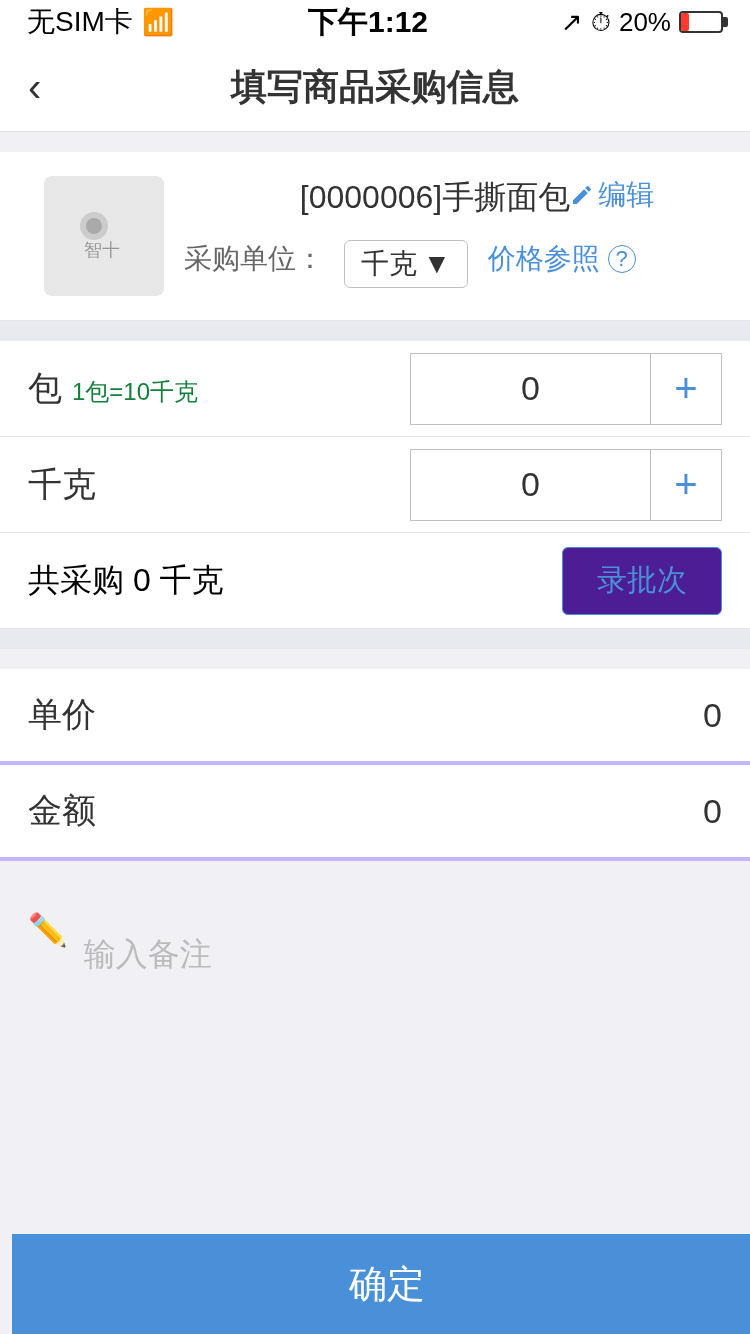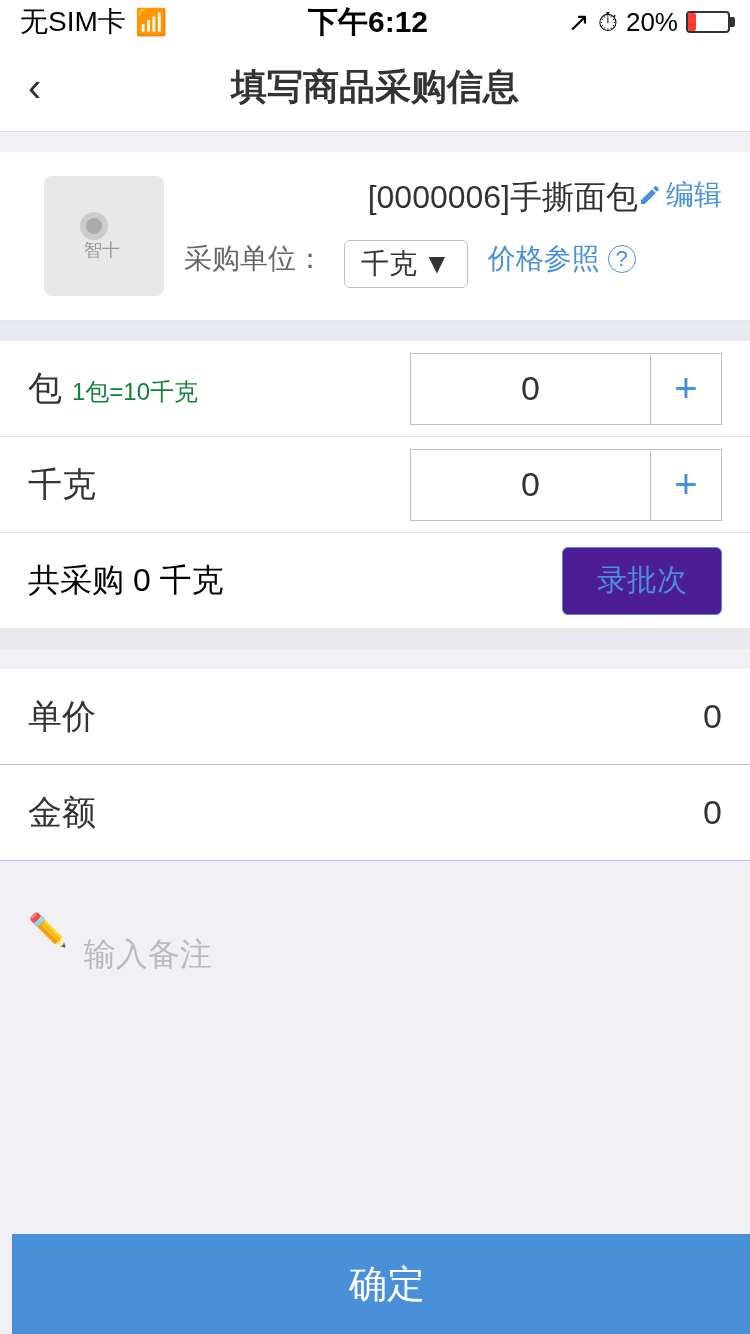--- a/index.html
+++ b/index.html
@@ -13,21 +13,21 @@
     }
 
     
     .status-bar {
       width: 750px;
       height: 44px;
       background: #fff;
       display: flex;
       align-items: center;
       justify-content: space-between;
-      padding: 0 20px;
+      padding: 0 27px;
       font-size: 28px;
       font-weight: 500;
       text-align: center;
     }
     .status-left { display: flex; align-items: center; gap: 10px; }
     .status-center { font-size: 30px; font-weight: 600; }
     .status-right { display: flex; align-items: center; gap: 8px; font-size: 26px; }
     .battery-icon {
       width: 44px; height: 22px;
       border: 2px solid #333;
@@ -99,21 +99,21 @@
       flex-shrink: 0;
       font-size: 36px;
       color: #999;
       margin-left: 16px;
     }
     .product-info {
       flex: 1;
     }
     .product-header {
       display: flex;
-      justify-content: flex-end;
+      justify-content: center;
       align-items: flex-start;
       margin-bottom: 20px;
       margin-left: 48px;
     }
     .product-name {
       font-size: 32px;
       color: #333;
       font-weight: 500;
     }
     .edit-btn {
@@ -243,21 +243,21 @@
     .price-section {
       background: #fff;
       margin-top: 20px;
     }
     .price-row {
       display: flex;
       align-items: center;
       justify-content: space-between;
       padding: 0 28px;
       height: 96px;
-      border-bottom: 1px solid #c4b5fd;
+      border-bottom: 4px solid #c4b5fd;
     }
     .price-label {
       font-size: 34px;
       color: #333;
     }
     .price-value {
       font-size: 34px;
       color: #333;
     }
 
@@ -304,21 +304,21 @@
     .wifi-icon { font-size: 26px; }
   </style>
 </head>
 <body>
 
 <div class="status-bar">
   <div class="status-left">
     <span>无SIM卡</span>
     <span class="wifi-icon">📶</span>
   </div>
-  <div class="status-center">下午6:12</div>
+  <div class="status-center">下午1:12</div>
   <div class="status-right">
     <span>↗</span>
     <span>⏱</span>
     <span>20%</span>
     <span class="battery-icon">
       <span class="battery-fill"></span>
     </span>
   </div>
 </div>
 

